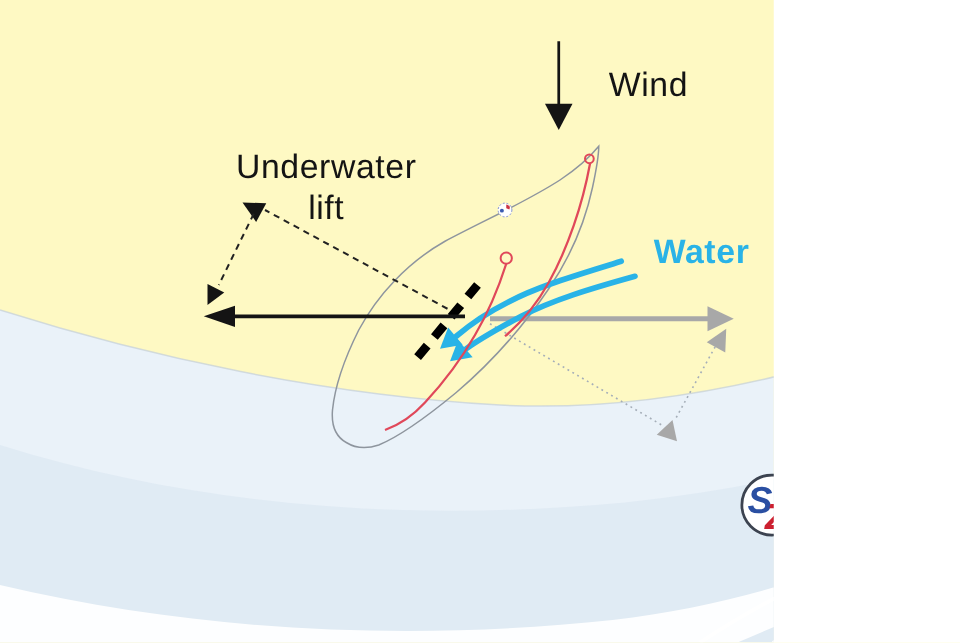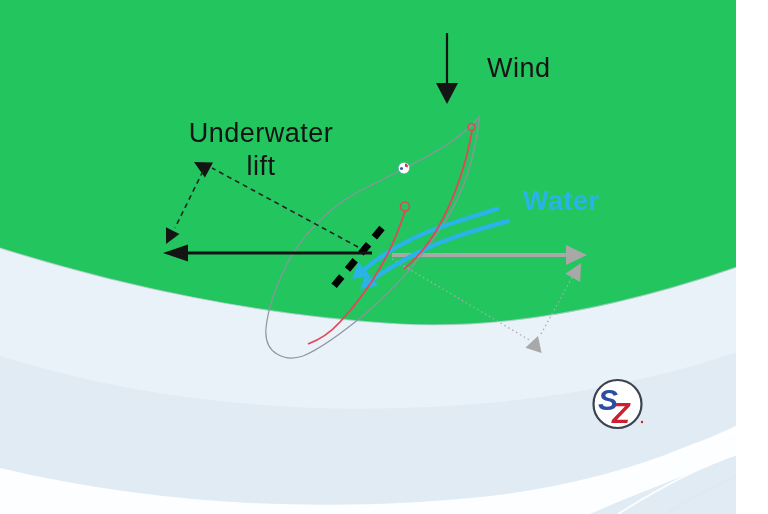--- a/index.html
+++ b/index.html
@@ -1,20 +1,20 @@
 <!DOCTYPE html>
 <html><head>
 <meta charset="utf-8">
 <style>
   html,body{margin:0;padding:0;background:#fff;}
   .stage{
     position:relative;
-    width:736px;height:514px;
+    width:619px;height:514px;
     overflow:hidden;
-    background:#22c55e;
+    background:#fef9c3;
     font-family:"Liberation Sans", sans-serif;
   }
   svg{position:absolute;left:0;top:0;}
   text{font-family:"Liberation Sans", sans-serif;}
   .diagram-label{font-size:27px;fill:#141414;letter-spacing:0.5px;}
   .water-label{font-size:27px;font-weight:bold;letter-spacing:0.5px;}
   .logo-letter{font-weight:bold;font-style:italic;}
 </style>
 </head>
 <body>

